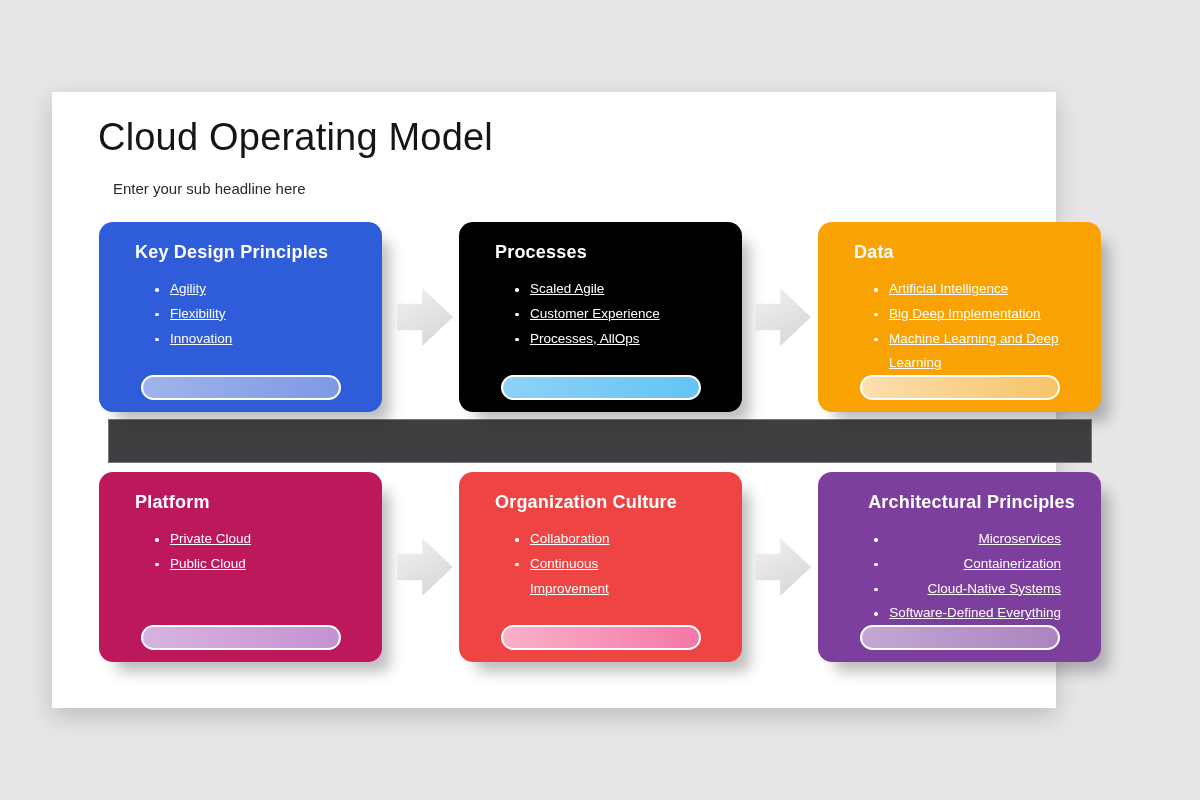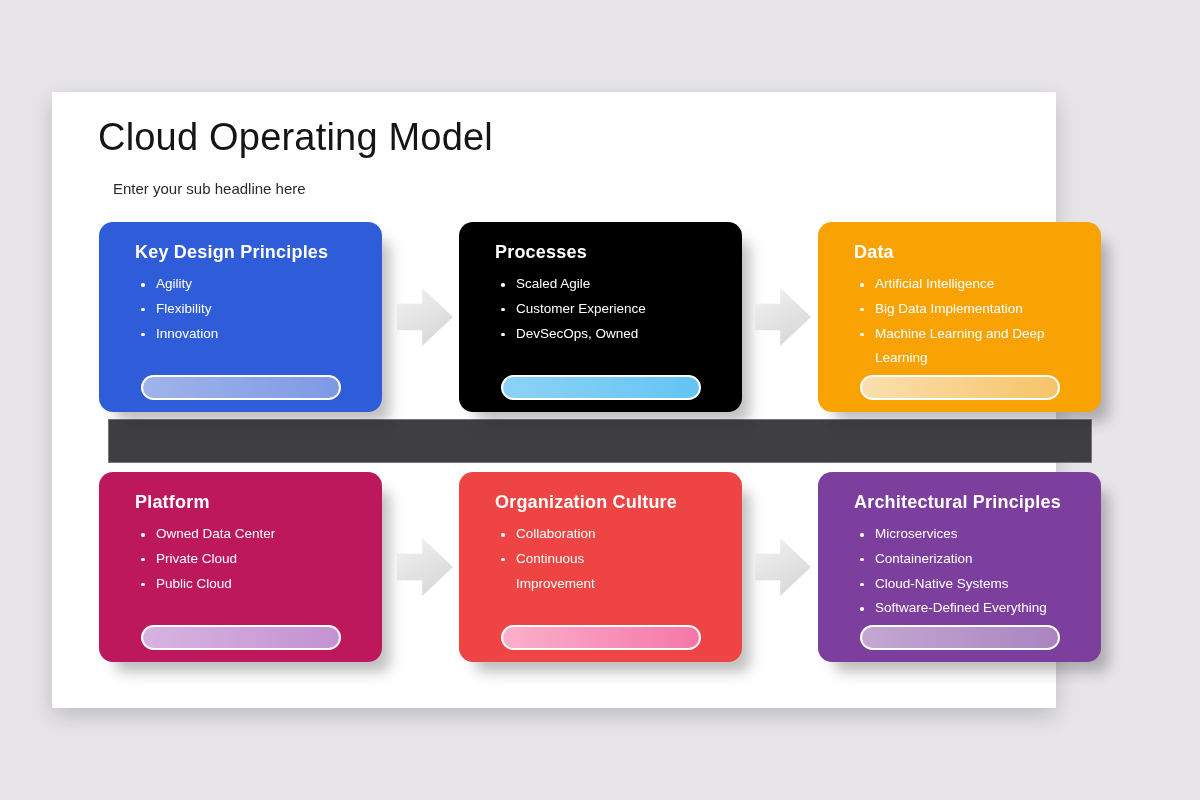--- a/index.html
+++ b/index.html
@@ -32,21 +32,21 @@
     position:absolute;width:283px;height:190px;
     border-radius:14px;
     box-shadow:12px 14px 14px -4px rgba(40,40,40,0.30);
     color:#ffffff;
     box-sizing:border-box;
     padding:20px 26px 0 36px;
   }
   .card h2{
     margin:0 0 9px 0;font-size:18px;font-weight:700;letter-spacing:0.2px;
   }
-  .card ul{list-style:none;margin:0;padding:0;}
+  .card ul{list-style:none;margin:14px;padding:0;text-decoration:underline;}
   .card li{
     position:relative;
     padding-left:21px;
     font-size:13.5px;line-height:24.8px;
     white-space:pre-line;
   }
   .card li .bullet-dot{
     position:absolute;left:6px;top:11px;
     width:3.5px;height:3.5px;border-radius:50%;background:#ffffff;
   }
@@ -89,57 +89,56 @@
         <li><span class="bullet-dot"></span><span>Innovation</span></li>
       </ul>
       <div class="pill" style="background: linear-gradient(to right, rgb(160, 180, 234), rgb(126, 153, 229));"></div>
     </div>
 
     <div class="card row1 col2" style="background: #000000;">
       <h2>Processes</h2>
       <ul>
         <li><span class="bullet-dot"></span><span>Scaled Agile</span></li>
         <li><span class="bullet-dot"></span><span>Customer Experience</span></li>
-        <li><span class="bullet-dot"></span><span>DevSecOps, Owned</span></li>
+        <li><span class="bullet-dot"></span><span>Processes, AllOps</span></li>
       </ul>
       <div class="pill" style="background: linear-gradient(to right, rgb(141, 210, 247), rgb(100, 196, 243));"></div>
     </div>
 
     <div class="card row1 col3" style="background: rgb(248, 163, 3);">
       <h2>Data</h2>
       <ul>
         <li><span class="bullet-dot"></span><span>Artificial Intelligence</span></li>
-        <li><span class="bullet-dot"></span><span>Big Data Implementation</span></li>
+        <li><span class="bullet-dot"></span><span>Big Deep Implementation</span></li>
         <li><span class="bullet-dot"></span><span>Machine Learning and Deep
 Learning</span></li>
       </ul>
       <div class="pill" style="background: linear-gradient(to right, rgb(250, 223, 174), rgb(247, 196, 104));"></div>
     </div>
 
     <div class="card row2 col1" style="background: #be185d;">
       <h2>Platform</h2>
       <ul>
-        <li><span class="bullet-dot"></span><span>Owned Data Center</span></li>
         <li><span class="bullet-dot"></span><span>Private Cloud</span></li>
         <li><span class="bullet-dot"></span><span>Public Cloud</span></li>
       </ul>
       <div class="pill" style="background: linear-gradient(to right, rgb(215, 179, 224), rgb(196, 146, 210));"></div>
     </div>
 
     <div class="card row2 col2" style="background: #ef4444;">
       <h2>Organization Culture</h2>
       <ul>
         <li><span class="bullet-dot"></span><span>Collaboration</span></li>
         <li><span class="bullet-dot"></span><span>Continuous
 Improvement</span></li>
       </ul>
       <div class="pill" style="background: linear-gradient(to right, rgb(250, 176, 203), rgb(245, 119, 167));"></div>
     </div>
 
-    <div class="card row2 col3" style="background: rgb(125, 63, 157);">
+    <div class="card row2 col3" style="background: rgb(125, 63, 157); text-align: right;">
       <h2>Architectural Principles</h2>
       <ul>
         <li><span class="bullet-dot"></span><span>Microservices</span></li>
         <li><span class="bullet-dot"></span><span>Containerization</span></li>
         <li><span class="bullet-dot"></span><span>Cloud-Native Systems</span></li>
         <li><span class="bullet-dot"></span><span>Software-Defined Everything</span></li>
       </ul>
       <div class="pill" style="background: linear-gradient(to right, rgb(196, 167, 211), rgb(170, 132, 191));"></div>
     </div>
 

